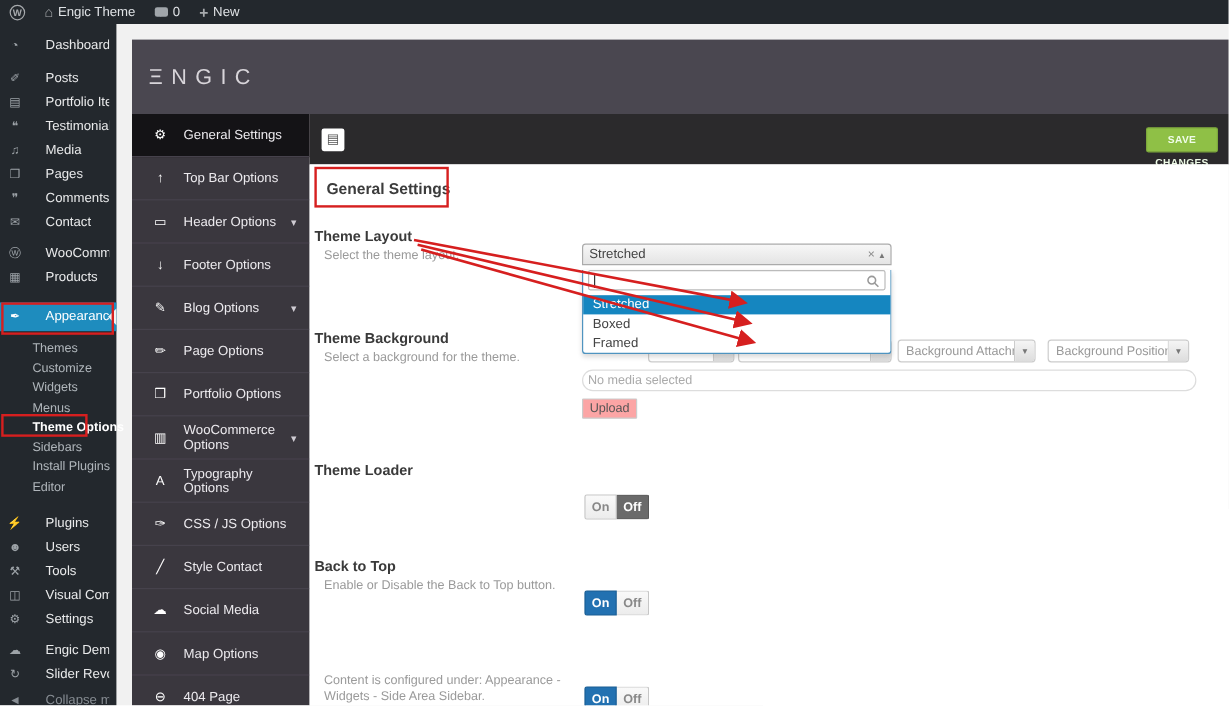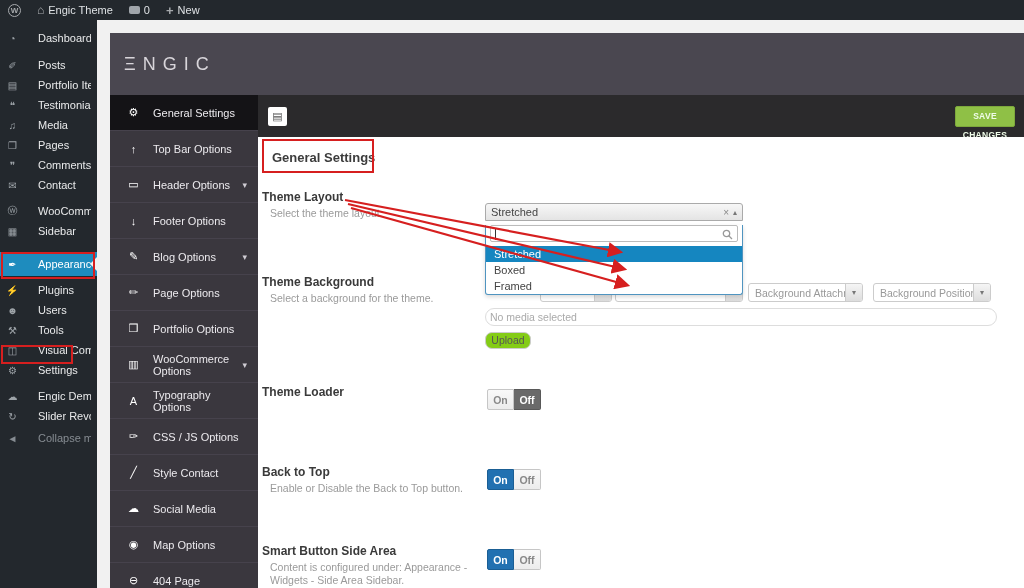--- a/index.html
+++ b/index.html
@@ -82,28 +82,28 @@
          display:flex; align-items:center; font-size:10.5px; color:#999; z-index:1; cursor:pointer; }
   .sel .sel-txt { flex:1; padding:0 6px; white-space:nowrap; overflow:hidden; }
   .sel .sel-arr { width:17px; align-self:stretch; border-left:1px solid #ccc; background:linear-gradient(#f5f5f5,#ddd);
                   color:#777; font-size:8px; text-align:center; line-height:17px; border-radius:0 2px 2px 0; }
   #sel-stub1 { left:282px; width:72px; } #sel-stub2 { left:357px; width:128px; }
   #sel-attach { left:490px; width:115px; } #sel-pos { left:615px; width:118px; }
 
   #media-input { position:absolute; left:227px; top:171px; width:512px; height:18px; border:1px solid #ddd;
                  border-radius:9px; font-size:10.5px; color:#aaa; padding:0 4px; font-family:"Liberation Sans",sans-serif; }
   #media-input::placeholder { color:#aaa; }
-  #upload-btn { position:absolute; left:227px; top:195px; width:46px; height:17px; background:#84cc16;
-                border:1px solid #ccc; border-radius:7px; font-size:10.5px; color:#555; text-align:center;
+  #upload-btn { position:absolute; left:227px; top:195px; width:46px; height:17px; background:#fca5a5;
+                border:1px solid #ccc; border-radius:1px; font-size:10.5px; color:#555; text-align:center;
                 line-height:15px; cursor:pointer; }
 
   
   .toggle { position:absolute; left:229px; display:flex; }
   .tg-btn { width:27px; height:21px; line-height:21px; text-align:center; font-size:10.5px; font-weight:bold;
-            border:1px solid #c6c6c6; background:linear-gradient(#f9f9f9,#ececec); color:#888; cursor:pointer; }
+            border:1px solid #c6c6c6; background:linear-gradient(#f9f9f9,#ececec); color:#888; cursor:pointer;margin-top:23px; }
   .tg-btn:first-child { border-radius:2px 0 0 2px; }
   .tg-btn:last-child { border-radius:0 2px 2px 0; border-left:none; }
   .tg-on-active  { background:#2271b1; border-color:#1a5e94; color:#fff; }
   .tg-off-active { background:#6a6a6a; border-color:#585858; color:#fff; }
 
   
   .anno { position:absolute; border:2px solid #d61f1f; z-index:50; pointer-events:none; }
   #arrows { position:absolute; left:0; top:0; z-index:60; pointer-events:none; }
 </style>
 </head>
@@ -176,28 +176,46 @@
       </div>
     <div id="grpC">
 
         <div class="wp-item">
           <span class="wp-ico">ⓦ</span>
           <span class="wp-label">WooCommerce</span>
         </div>
 
         <div class="wp-item">
           <span class="wp-ico">▦</span>
-          <span class="wp-label">Sidebar</span>
+          <span class="wp-label">Products</span>
         </div>
       </div>
     <div id="appearance-item" class="wp-item active">
       <span class="wp-ico">✒</span>
       <span class="wp-label">Appearance</span>
       <span class="notch"></span>
     </div>
+    <div class="wp-sub">
+
+        <div class="wp-subitem">Themes</div>
+
+        <div class="wp-subitem">Customize</div>
+
+        <div class="wp-subitem">Widgets</div>
+
+        <div class="wp-subitem">Menus</div>
+
+        <div class="wp-subitem active">Theme Options</div>
+
+        <div class="wp-subitem">Sidebars</div>
+
+        <div class="wp-subitem">Install Plugins</div>
+
+        <div class="wp-subitem">Editor</div>
+      </div>
     <div id="grpE">
 
         <div class="wp-item">
           <span class="wp-ico">⚡</span>
           <span class="wp-label">Plugins</span>
         </div>
 
         <div class="wp-item">
           <span class="wp-ico">☻</span>
           <span class="wp-label">Users</span>
@@ -341,21 +359,20 @@
     <div class="sec-desc" style="top:70px">Select the theme layout.</div>
 
     <div class="sec-label" style="top:138px">Theme Background</div>
     <div class="sec-desc" style="top:155px">Select a background for the theme.</div>
 
     <div class="sec-label" style="top:248px">Theme Loader</div>
 
     <div class="sec-label" style="top:328px">Back to Top</div>
     <div class="sec-desc" style="top:345px">Enable or Disable the Back to Top button.</div>
 
-    <div class="sec-label" style="top:407px">Smart Button Side Area</div>
     <div class="sec-desc" style="top:424px">Content is configured under: Appearance - Widgets - Side Area Sidebar.</div>
 
     <div class="sel" id="sel-stub1">
         <span class="sel-txt"></span>
         <span class="sel-arr">▾</span>
       </div>
     <div class="sel" id="sel-stub2">
         <span class="sel-txt"></span>
         <span class="sel-arr">▾</span>
       </div>

